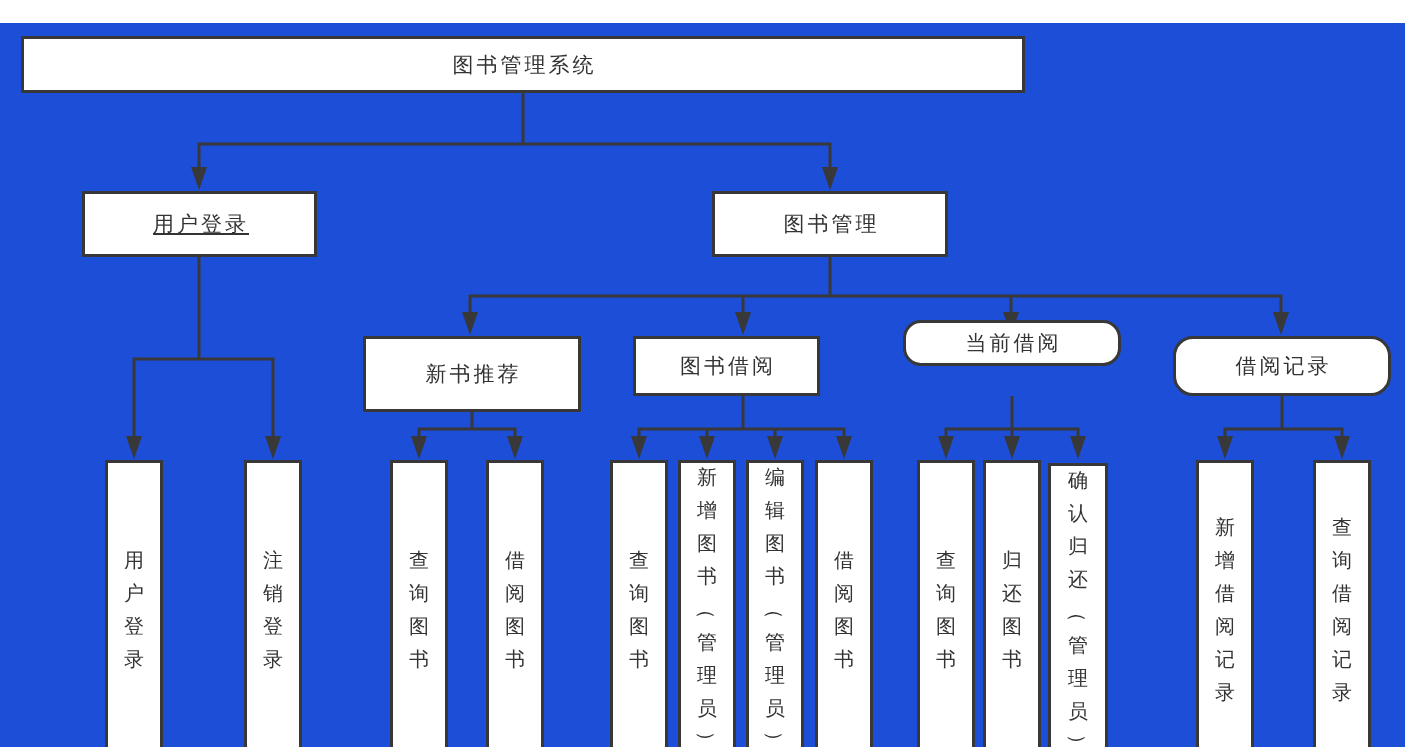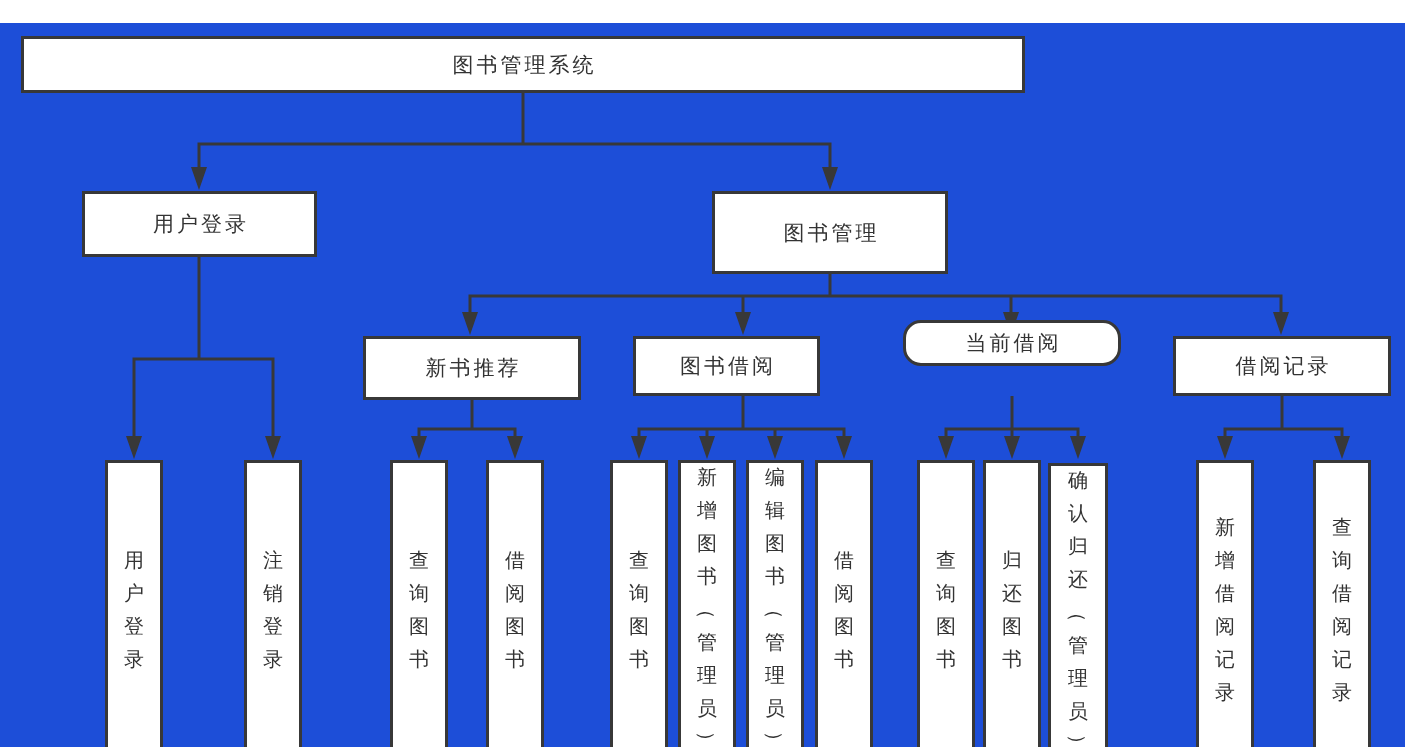--- a/index.html
+++ b/index.html
@@ -96,27 +96,27 @@
       <polygon points="938,413 954,413 946,436"></polygon>
       <polygon points="1004,413 1020,413 1012,436"></polygon>
       <polygon points="1070,413 1086,413 1078,436"></polygon>
       <polygon points="1217,413 1233,413 1225,436"></polygon>
       <polygon points="1334,413 1350,413 1342,436"></polygon>
     </g>
   </svg>
 
   <div class="node h-node" style="left:21px; top:13px; width:1004px; height:57px;">图书管理系统</div>
 
-  <div class="node h-node" style="left:82px; top:168px; width:235px; height:66px;">用户登录</div>
-  <div class="node h-node" style="left:712px; top:168px; width:236px; height:83px;">图书管理</div>
-
-  <div class="node h-node" style="left:363px; top:313px; width:218px; height:64px;">新书推荐</div>
+  <div class="node h-node" style="left:82px; top:168px; width:235px; height:66px;text-decoration:underline;">用户登录</div>
+  <div class="node h-node" style="left:712px; top:168px; width:236px; height:66px;">图书管理</div>
+
+  <div class="node h-node" style="left:363px; top:313px; width:218px; height:76px;">新书推荐</div>
   <div class="node h-node" style="left:633px; top:313px; width:187px; height:60px;">图书借阅</div>
   <div class="node h-node" style="left:903px; top:297px; width:218px; height:46px;border-radius:18px;">当前借阅</div>
-  <div class="node h-node" style="left:1173px; top:313px; width:218px; height:60px;">借阅记录</div>
+  <div class="node h-node" style="left:1173px; top:313px; width:218px; height:60px;border-radius:20px;">借阅记录</div>
 
   <div class="node v-node" style="left:105px; top:437px; width:58px; height:298px;">
       <span>用</span>
       <span>户</span>
       <span>登</span>
       <span>录</span>
     </div>
   <div class="node v-node" style="left:244px; top:437px; width:58px; height:298px;">
       <span>注</span>
       <span>销</span>

